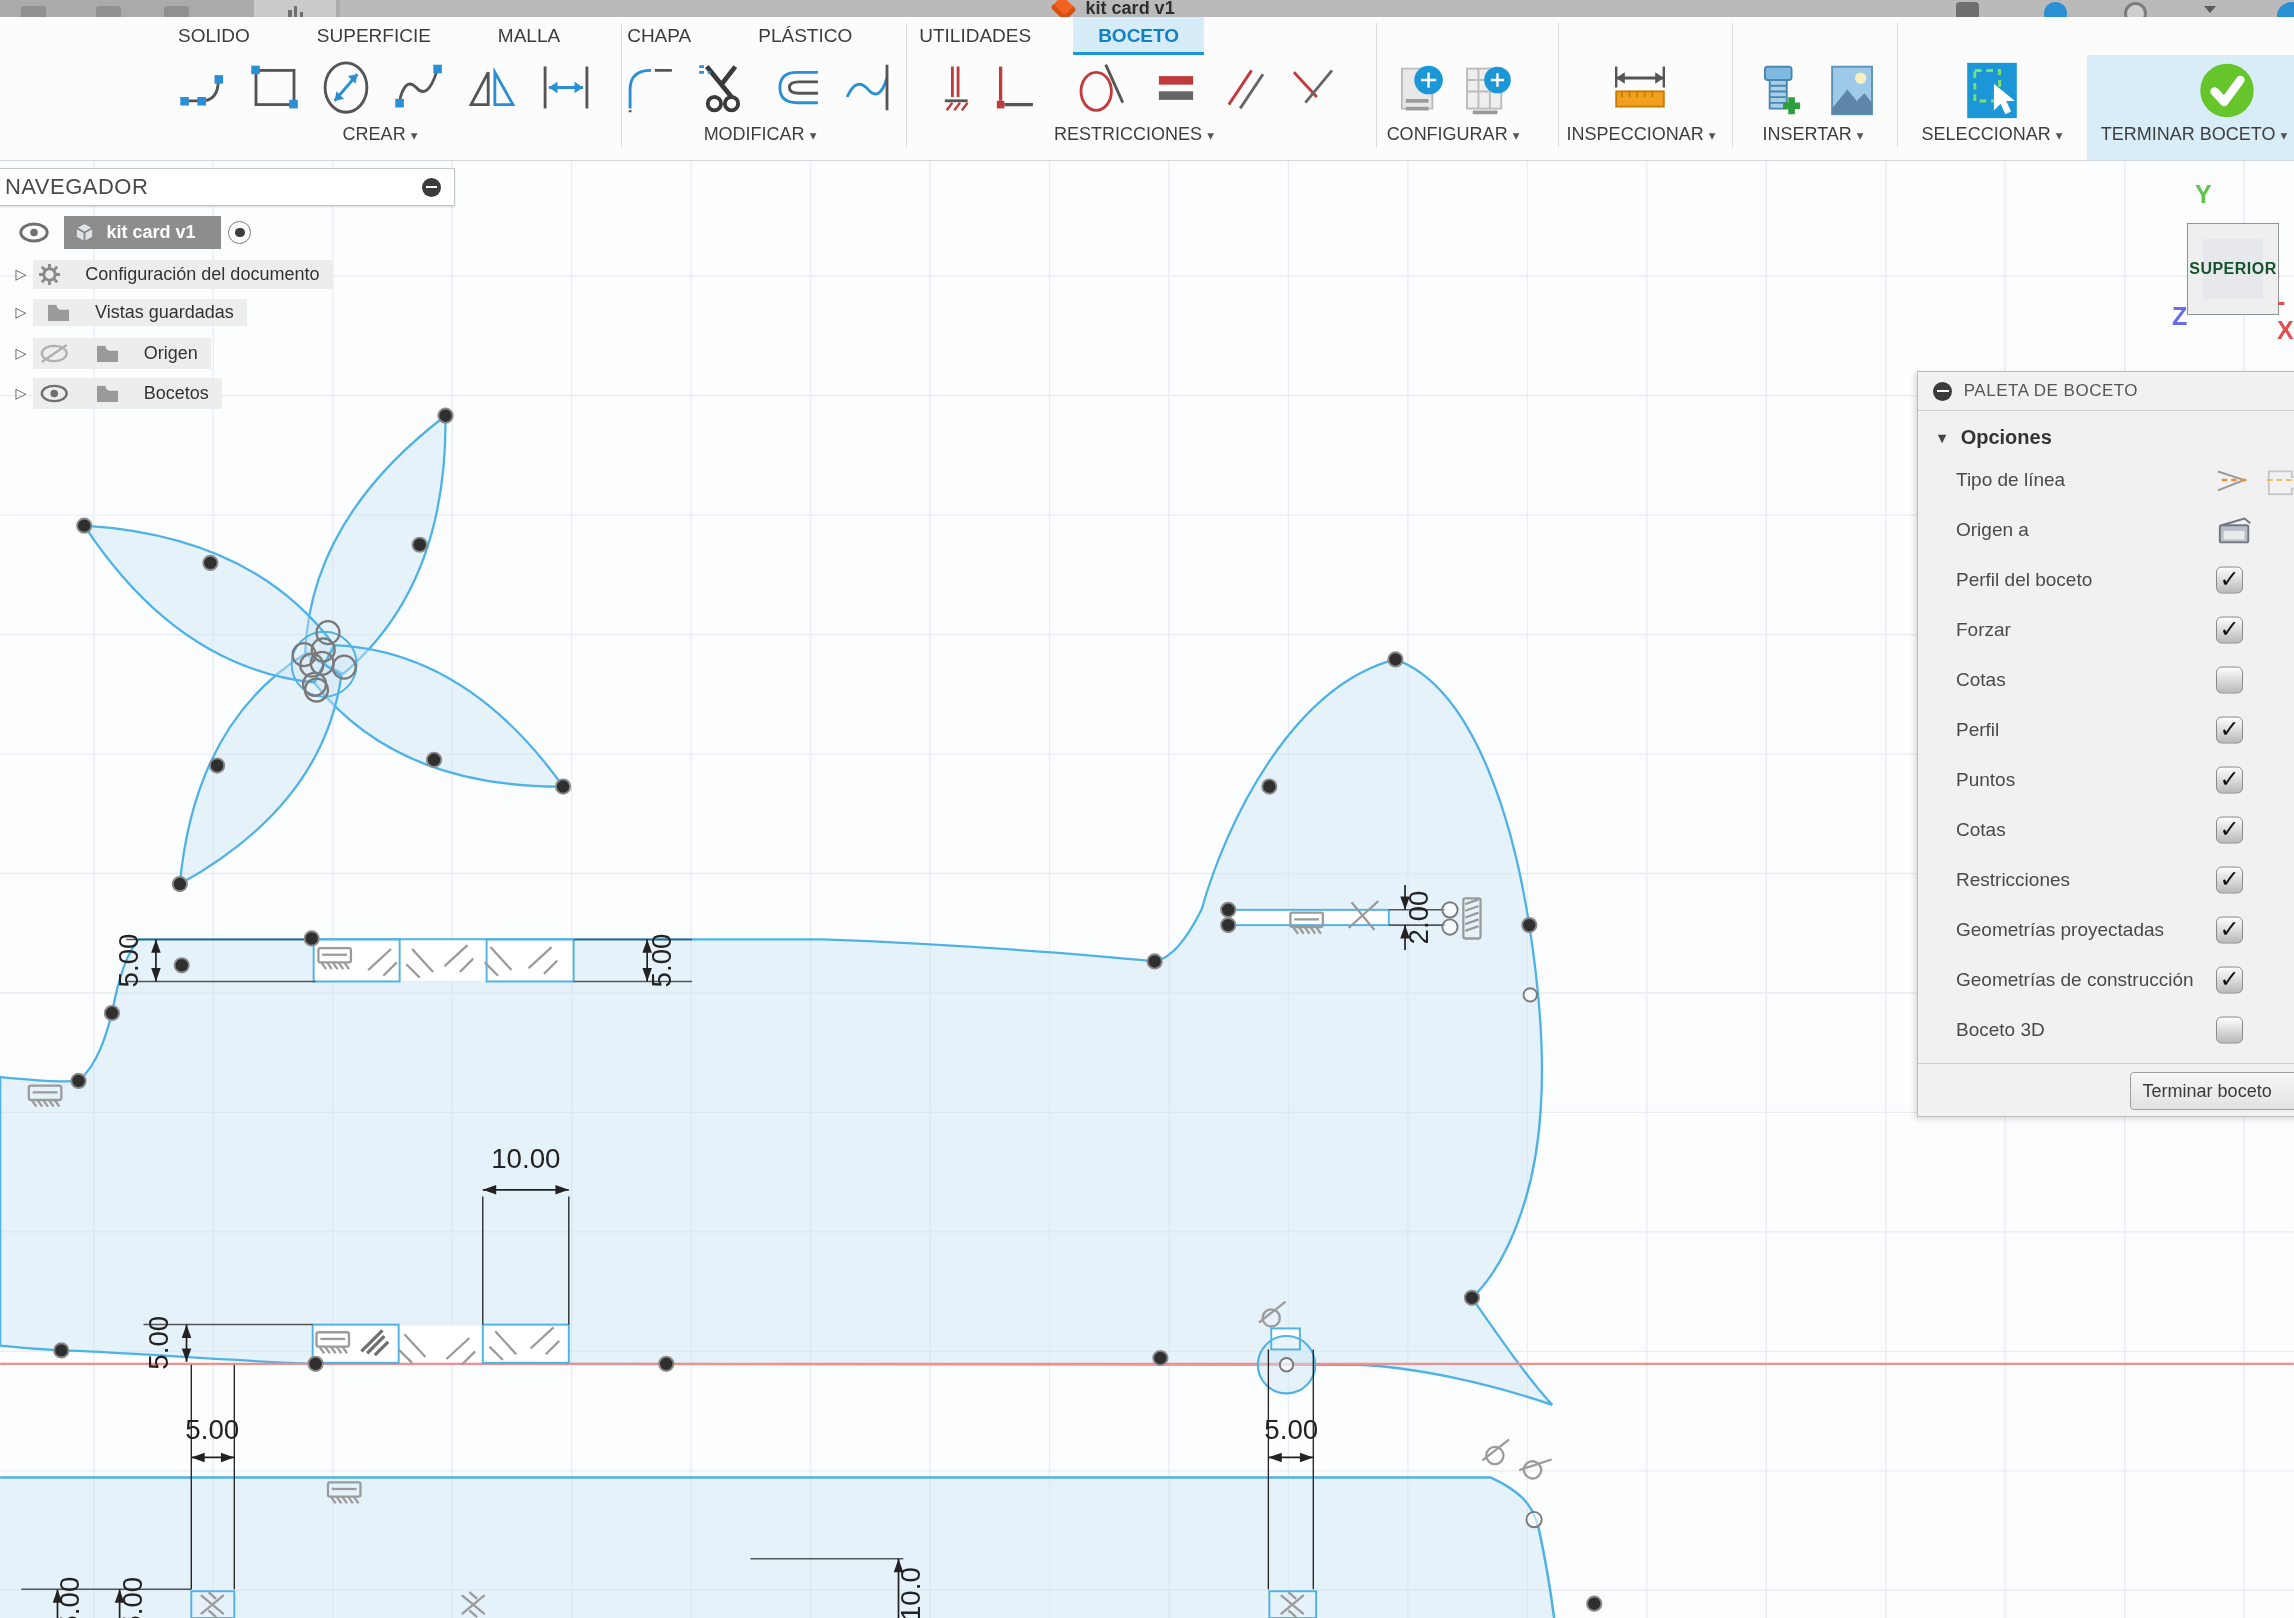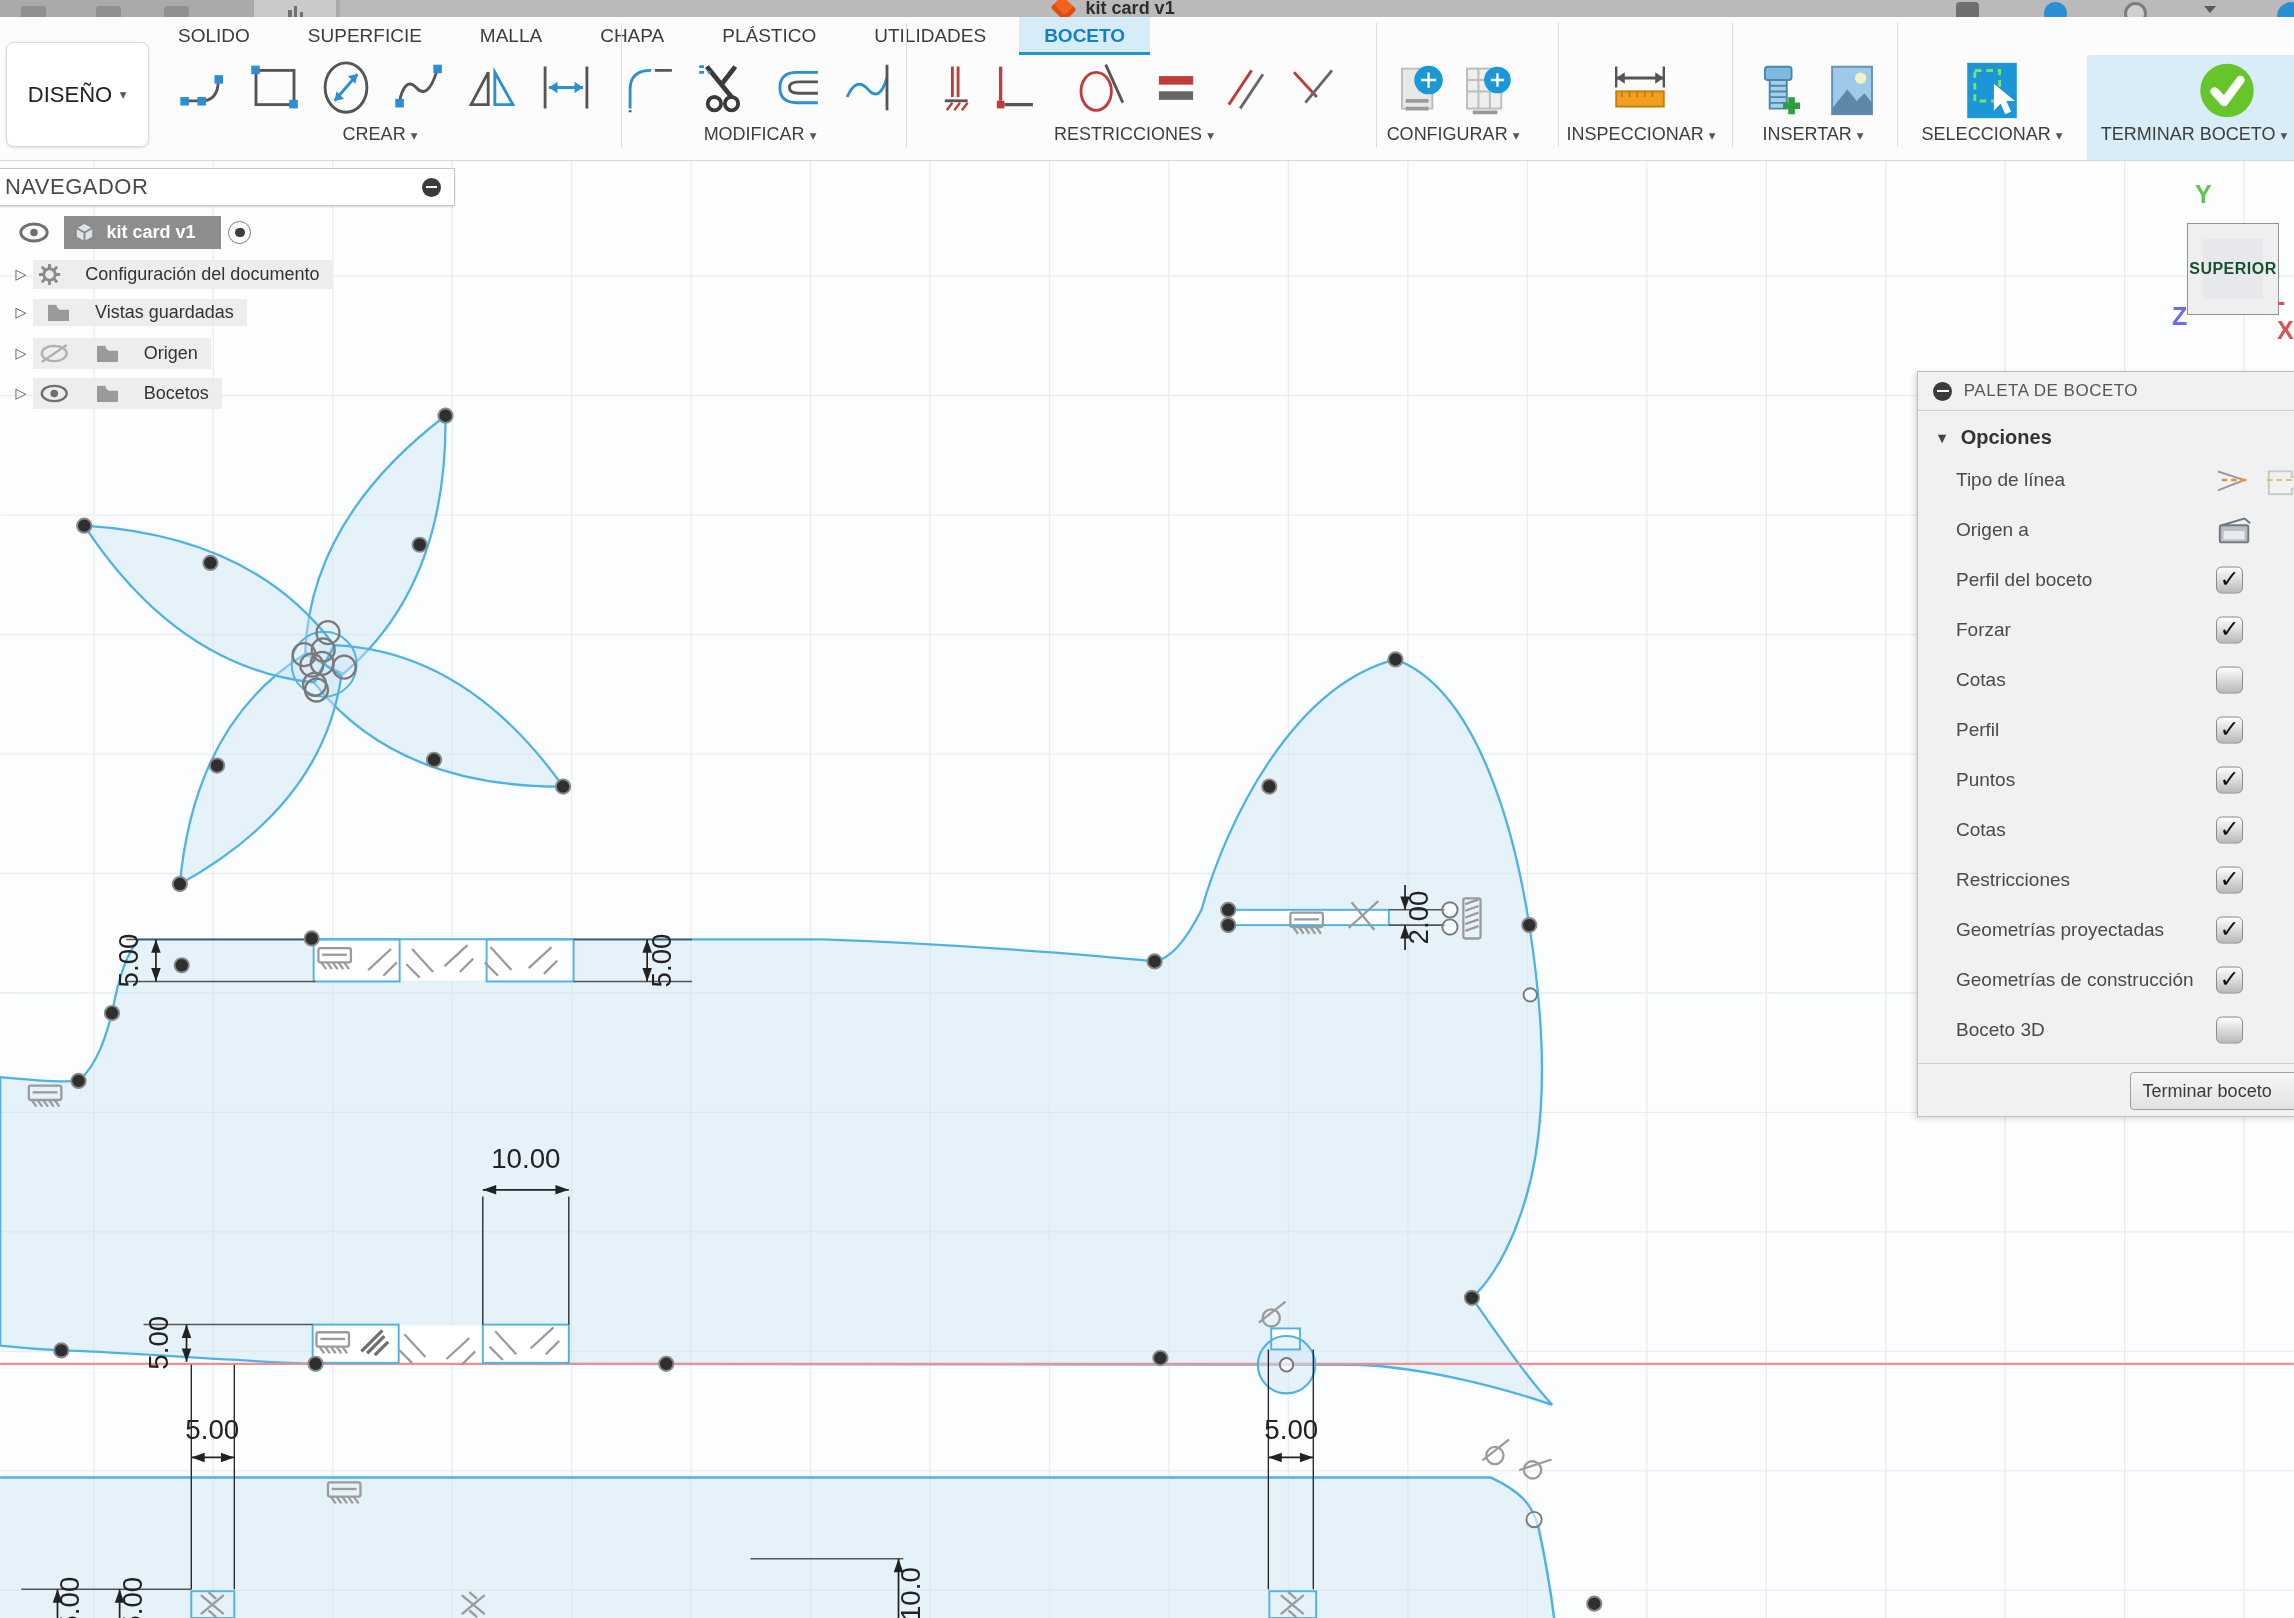--- a/index.html
+++ b/index.html
@@ -14,21 +14,21 @@
   #qat-active{left:254px;top:0;width:82px;height:17px;background:#c9caca;}
   #qat-active .bars{position:absolute;left:34px;top:5.7px;width:15.3px;height:13.4px;}
   #qat-active .bars i{position:absolute;bottom:0;background:#6f7070;width:3.8px;}
   #title-wrap{left:1051px;top:-2.9px;height:23px;display:flex;align-items:center;gap:9.6px;}
   #fusion-logo{width:25px;height:21px;background:#f26322;transform:rotate(45deg) scale(.8);border-radius:3.8px;box-shadow:inset -5.7px -5.7px 0 #d94f12;}
   #doc-title{font-size:18px;font-weight:bold;color:#2e2e2e;}
   .tb-circle{top:1.9px;width:23px;height:23px;border-radius:50%;}
 
   
   #ribbon{left:0;top:17px;width:2294px;height:143px;background:#fcfcfc;border-bottom:1px solid #d5d6d8;z-index:50;}
-  #tabs{left:153px;top:0;height:38px;display:flex;align-items:center;gap:8px;}
+  #tabs{left:153px;top:0;height:38px;display:flex;align-items:center;gap:17px;}
   .tab{padding:0 25px;font-size:19px;color:#3c3c3c;height:38px;line-height:38px;}
   .tab.active{background:#d7ecf9;color:#1181c6;border-bottom:3.8px solid #1b96d6;box-sizing:border-box;font-weight:bold;}
   .group-label{position:absolute;top:107px;font-size:18px;color:#3e3e3e;white-space:nowrap;transform:translateX(-50%);}
   .caret{font-size:13.4px;color:#555;}
   .sep{position:absolute;top:5.7px;height:124px;width:1px;background:#dcdcdc;}
   #terminar-bg{left:2087px;top:38px;width:207px;height:105px;background:#d9edf8;}
   .ric{position:absolute;top:42px;transform:translateX(-50%);}
   #design-card{left:5.7px;top:25px;width:141px;height:103px;background:#fff;border:1px solid #d9d9d9;border-radius:7.6px;box-shadow:0 1px 2.9px rgba(0,0,0,.12);
     display:flex;align-items:center;justify-content:center;font-size:22px;color:#222;gap:7.6px;}
 
@@ -396,24 +396,20 @@
     <div class="tab">SUPERFICIE</div>
     <div class="tab">MALLA</div>
     <div class="tab">CHAPA</div>
     <div class="tab">PLÁSTICO</div>
     <div class="tab">UTILIDADES</div>
     <div class="tab active">BOCETO</div>
   </div>
 
   <div id="terminar-bg" class="abs"></div>
 
-  <div id="design-card" class="abs">
-    <span>DISEÑO</span>
-    <span class="caret">▾</span>
-  </div>
 
   <svg class="ric" style="left:205px" width="57" height="57" viewBox="0 0 60 60">
     <path d="M8 44 L26 44 Q44 44 44 22" fill="none" stroke="#555" stroke-width="3"></path>
     <rect x="4" y="40" width="9" height="9" fill="#2a8fd4"></rect>
       <rect x="22" y="40" width="9" height="9" fill="#2a8fd4"></rect>
       <rect x="40" y="17" width="9" height="9" fill="#2a8fd4"></rect>
   </svg>
   <svg class="ric" style="left:275px" width="57" height="57" viewBox="0 0 60 60">
     <rect x="10" y="12" width="40" height="36" fill="none" stroke="#555" stroke-width="3"></rect>
     <rect x="5" y="7" width="9" height="9" fill="#2a8fd4"></rect>

